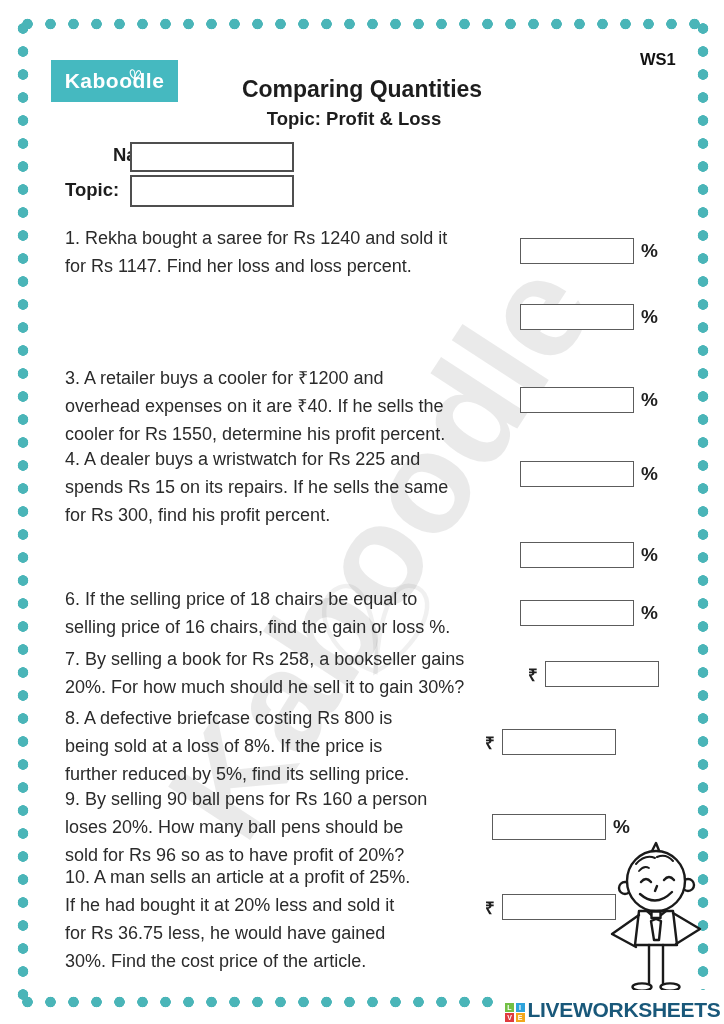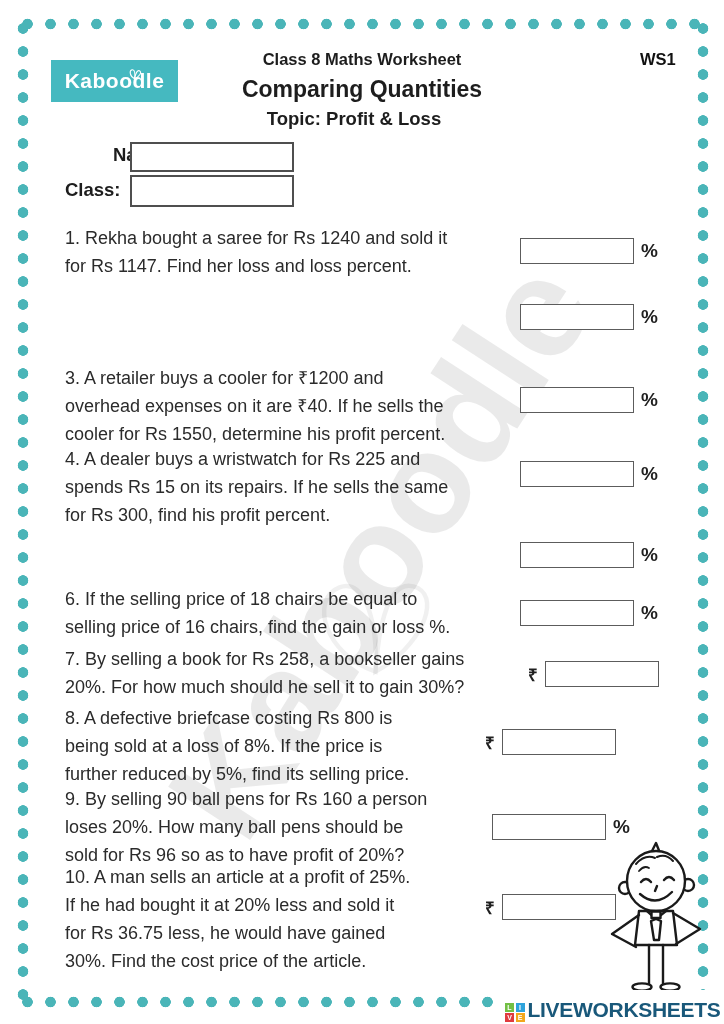--- a/index.html
+++ b/index.html
@@ -107,28 +107,27 @@
 
   <div class="brand-logo">
     <span class="brand-butterfly">
       <svg width="15" height="15" viewBox="0 0 100 100" fill="none" stroke="#ffffff" stroke-width="7">
         <path d="M50 78 C18 62 13 24 34 19 C52 15 56 46 50 78 Z"></path>
         <path d="M50 78 C58 40 70 16 86 27 C99 37 82 66 50 78 Z"></path>
       </svg>
     </span>
     <span>Kaboodle</span>
   </div>
-  <div class="hdr-line1 header-center">Class 8 Maths Worksheet</div>
   <div class="hdr-title header-center">Comparing Quantities</div>
   <div class="hdr-topic header-center">Topic: Profit &amp; Loss</div>
   <div class="ws-label">WS1</div>
 
   <div class="field-label name-label">Name:</div>
   <input class="field-input name-input" type="text" value="" style="">
-  <div class="field-label date-label">Class:</div>
+  <div class="field-label date-label">Topic:</div>
   <input class="field-input date-input" type="text" value="" style="">
 
   <div class="q-text qt1">1. Rekha bought a saree for Rs 1240 and sold it
 for Rs 1147. Find her loss and loss percent.</div>
   <div class="q-text qt3">3. A retailer buys a cooler for ₹1200 and
 overhead expenses on it are ₹40. If he sells the
 cooler for Rs 1550, determine his profit percent.</div>
   <div class="q-text qt4">4. A dealer buys a wristwatch for Rs 225 and
 spends Rs 15 on its repairs. If he sells the same
 for Rs 300, find his profit percent.</div>

